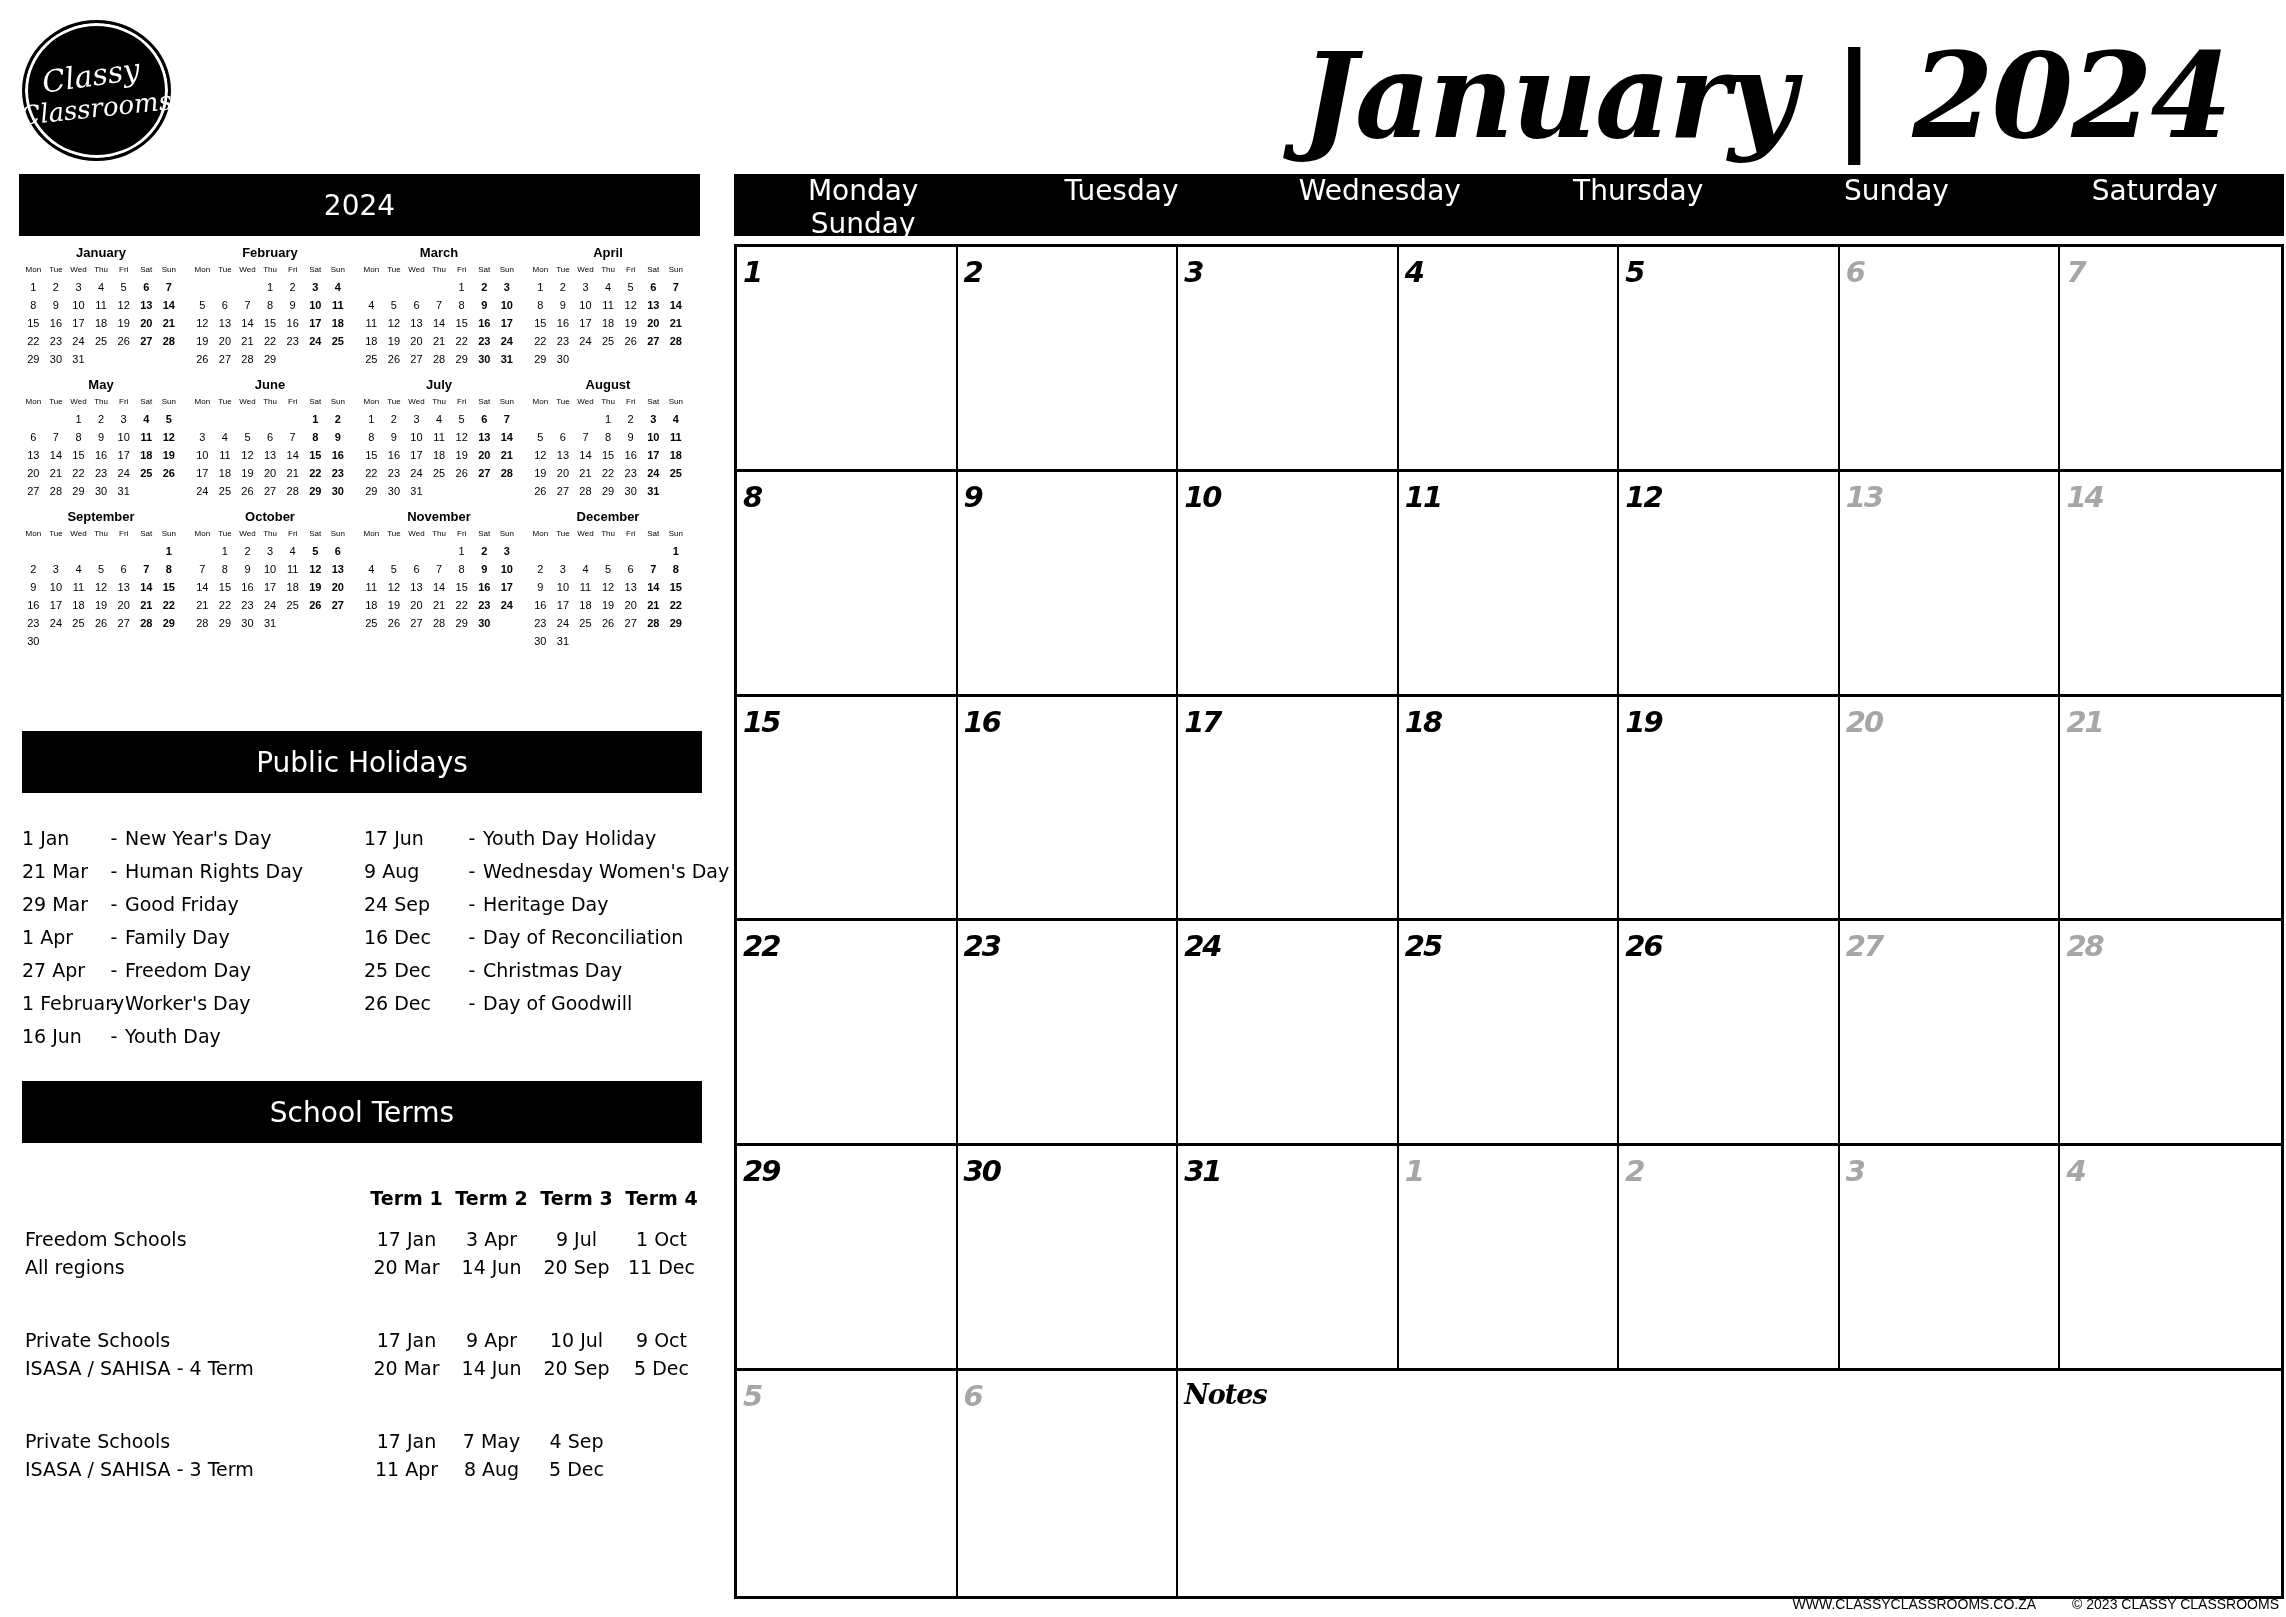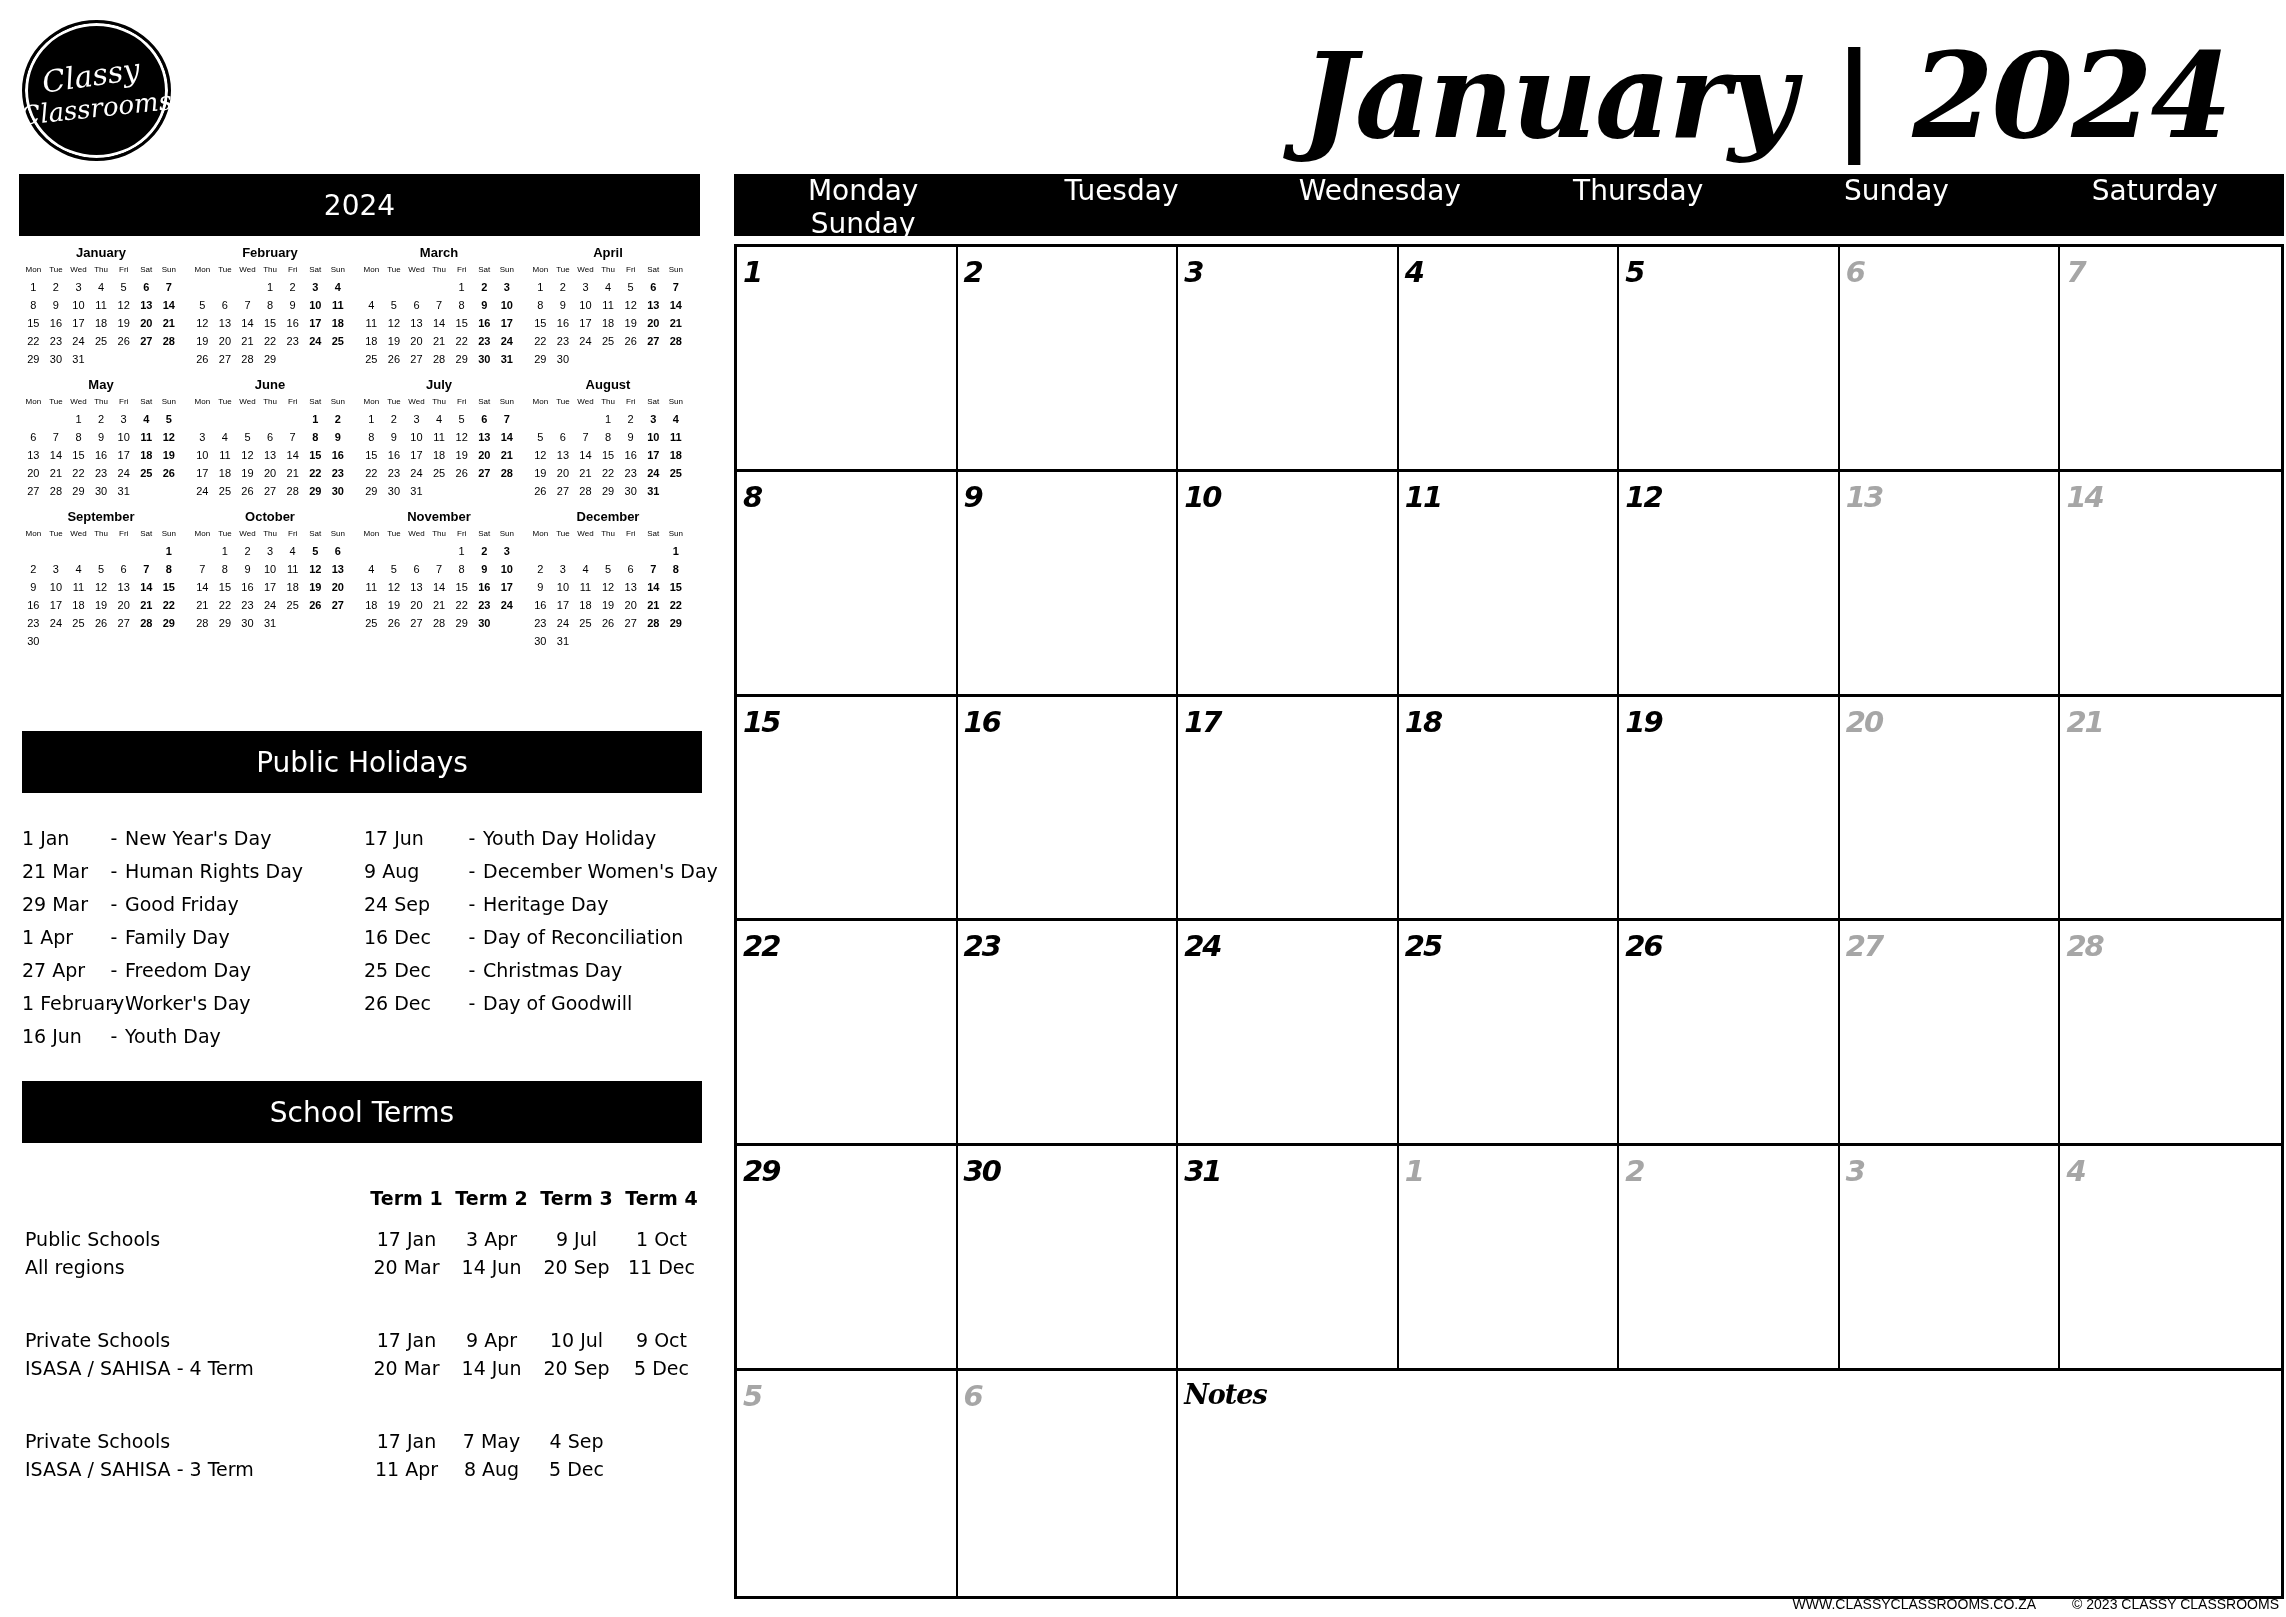--- a/index.html
+++ b/index.html
@@ -690,21 +690,21 @@
     </div>
   <div class="hcol c2" id="hcol2">
       <div class="hrow">
         <span class="hdate">17 Jun</span>
         <span class="hdash">-</span>
         <span class="hname">Youth Day Holiday</span>
       </div>
       <div class="hrow">
         <span class="hdate">9 Aug</span>
         <span class="hdash">-</span>
-        <span class="hname">December Women's Day</span>
+        <span class="hname">Wednesday Women's Day</span>
       </div>
       <div class="hrow">
         <span class="hdate">24 Sep</span>
         <span class="hdash">-</span>
         <span class="hname">Heritage Day</span>
       </div>
       <div class="hrow">
         <span class="hdate">16 Dec</span>
         <span class="hdash">-</span>
         <span class="hname">Day of Reconciliation</span>
@@ -724,21 +724,21 @@
 
 <div class="bar bar-terms">School Terms</div>
 <div class="terms" id="terms">
   <div class="thead">
     <div class="thcell" style="left:342px">Term 1</div>
     <div class="thcell" style="left:427px">Term 2</div>
     <div class="thcell" style="left:512px">Term 3</div>
     <div class="thcell" style="left:597px">Term 4</div>
   </div>
 <div class="tgroup" style="top: 42px;">
-      <div class="tlabel" style="top: 0px;">Public Schools</div>
+      <div class="tlabel" style="top: 0px;">Freedom Schools</div>
       <div class="tlabel" style="top: 28px;">All regions</div>
       <div class="tval" style="left: 342px; top: 0px;">17 Jan</div>
       <div class="tval" style="left: 342px; top: 28px;">20 Mar</div>
       <div class="tval" style="left: 427px; top: 0px;">3 Apr</div>
       <div class="tval" style="left: 427px; top: 28px;">14 Jun</div>
       <div class="tval" style="left: 512px; top: 0px;">9 Jul</div>
       <div class="tval" style="left: 512px; top: 28px;">20 Sep</div>
       <div class="tval" style="left: 597px; top: 0px;">1 Oct</div>
       <div class="tval" style="left: 597px; top: 28px;">11 Dec</div>
     </div>

